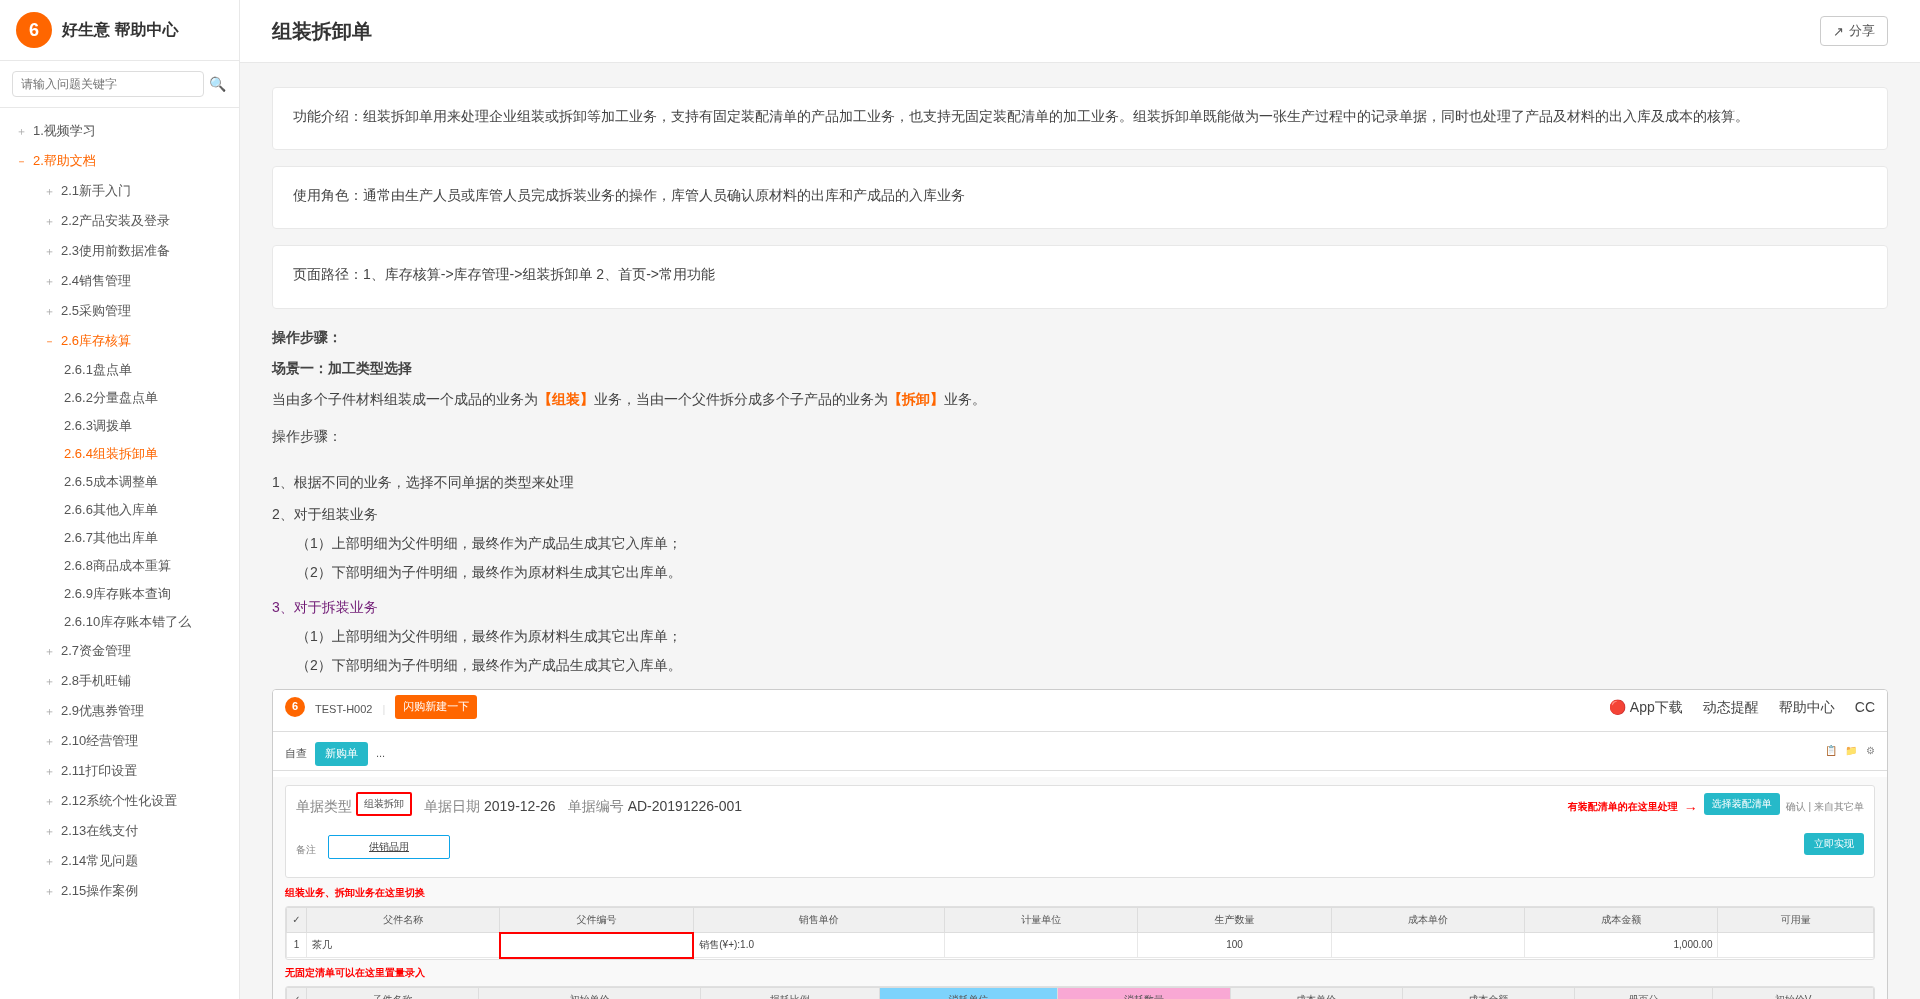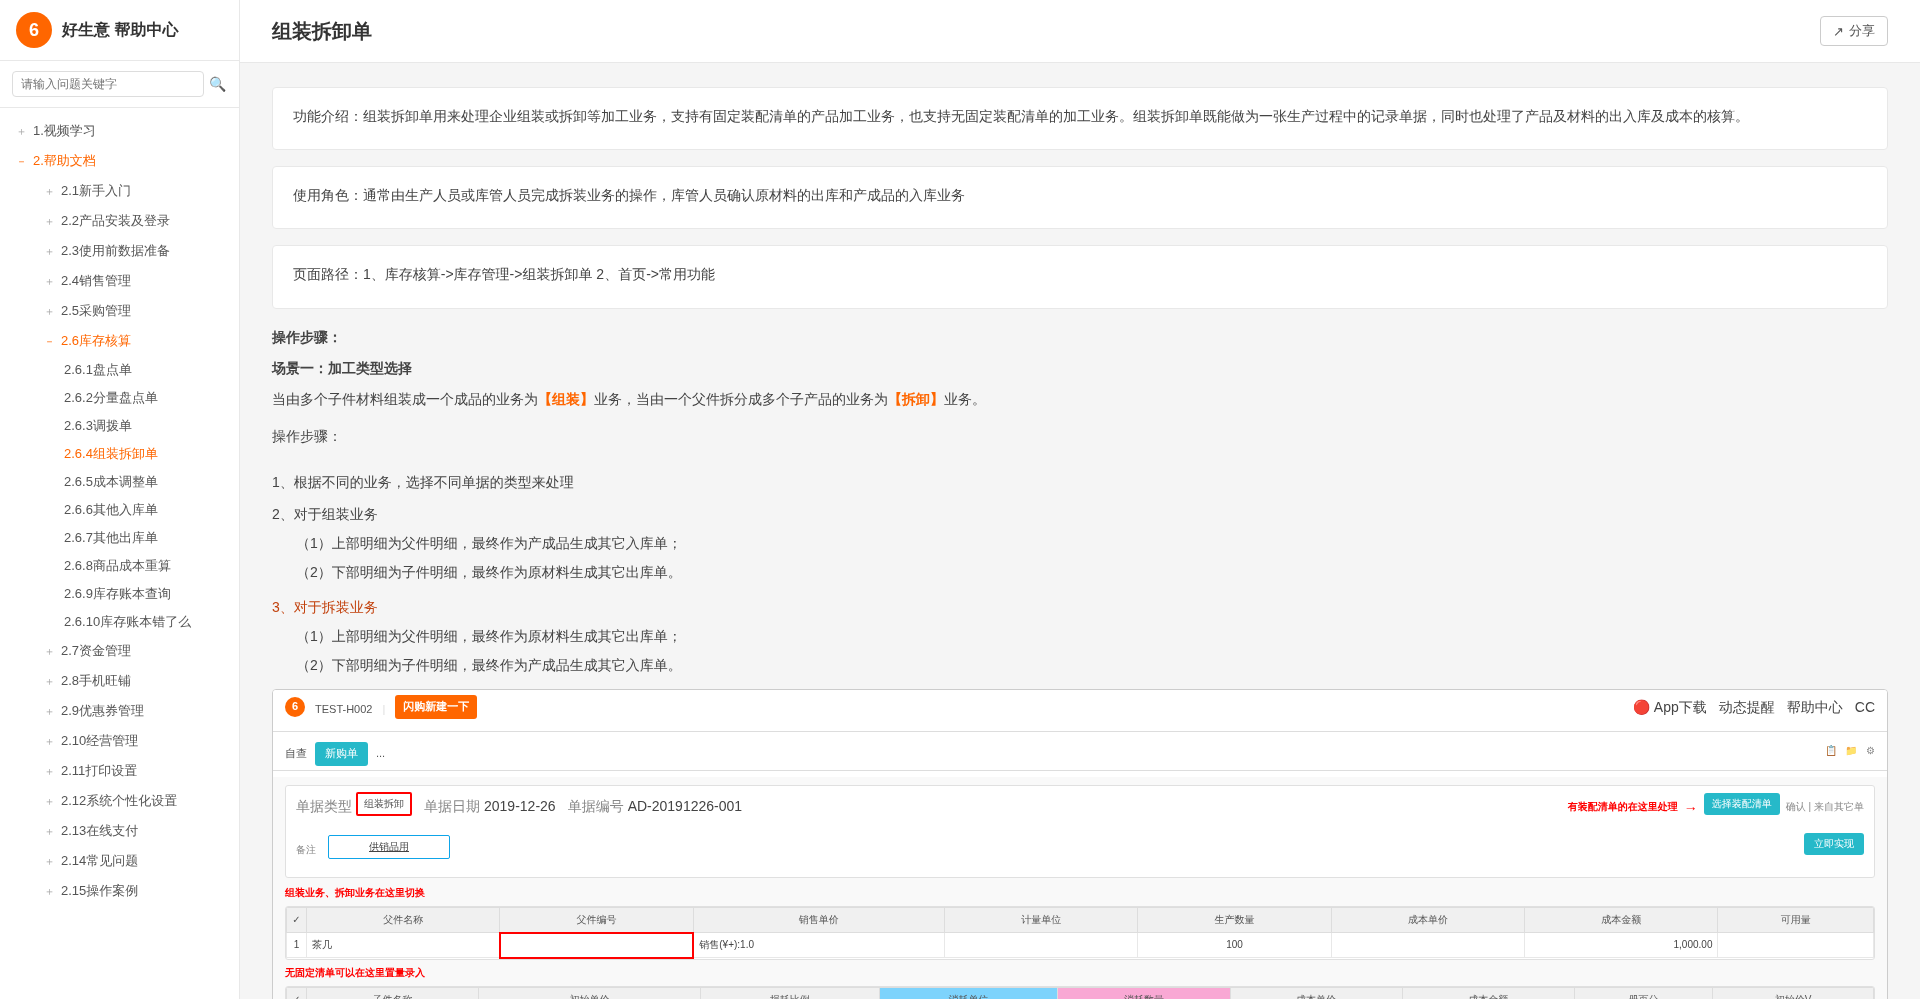--- a/index.html
+++ b/index.html
@@ -322,32 +322,32 @@
       </p>
 
       <div class="steps-title">操作步骤：</div>
 
       <div class="step-num" style="margin-bottom:6px; color:#444; font-size:14px;margin-top:21px;">1、根据不同的业务，选择不同单据的类型来处理</div>
 
       <div class="step-num" style="margin-bottom:4px; color:#444; font-size:14px;">2、对于组装业务</div>
       <div class="step-sub" style="color:#444; font-size:14px; margin-bottom:4px;">（1）上部明细为父件明细，最终作为产成品生成其它入库单；</div>
       <div class="step-sub" style="color:#444; font-size:14px; margin-bottom:10px;">（2）下部明细为子件明细，最终作为原材料生成其它出库单。</div>
 
-      <div class="step-num" style="margin-bottom:4px; color:#c2410c; font-size:14px;">3、对于拆装业务</div>
+      <div class="step-num" style="margin-bottom:4px; color:#701a75; font-size:14px;">3、对于拆装业务</div>
       <div class="step-sub" style="color:#444; font-size:14px; margin-bottom:4px;">（1）上部明细为父件明细，最终作为原材料生成其它出库单；</div>
       <div class="step-sub" style="color:#444; font-size:14px; margin-bottom:10px;">（2）下部明细为子件明细，最终作为产成品生成其它入库单。</div>
 
       <div class="inner-screenshot">
 
         <div style="background:#fff; border-bottom:1px solid #ddd; padding:5px 12px; display:flex; align-items:center; gap:10px; font-size:11px; color:#555;">
           <div style="width:20px;height:20px;background:#f60;border-radius:50%;display:flex;align-items:center;justify-content:center;color:#fff;font-size:11px;font-weight:bold;">6</div>
           <span>TEST-H002</span>
           <span style="color:#ddd;">|</span>
-          <div style="background:#ff6600;color:#fff;border-radius:3px;padding:2px 8px;font-size:11px;font-weight:bold;">闪购新建一下</div>
-          <div style="margin-left:auto;display:flex;gap:12px;align-items:center;justify-content:space-between;">
+          <div style="background:#ff6600;color:#fff;border-radius:3px;padding:2px 8px;font-size:11px;">闪购新建一下</div>
+          <div style="margin-left:auto;display:flex;gap:20px;align-items:center;justify-content:space-between;">
             <span>🔴 App下载</span>
             <span>动态提醒</span>
             <span>帮助中心</span>
             <span>CC</span>
           </div>
         </div>
 
         <div style="background:#fff;border-bottom:1px solid #ddd;padding:4px 12px;display:flex;gap:8px;align-items:center;font-size:11px;">
           <span style="color:#555;">自查</span>
           <span style="background:#26b9c9;color:#fff;border-radius:3px;padding:2px 10px;">新购单</span>

